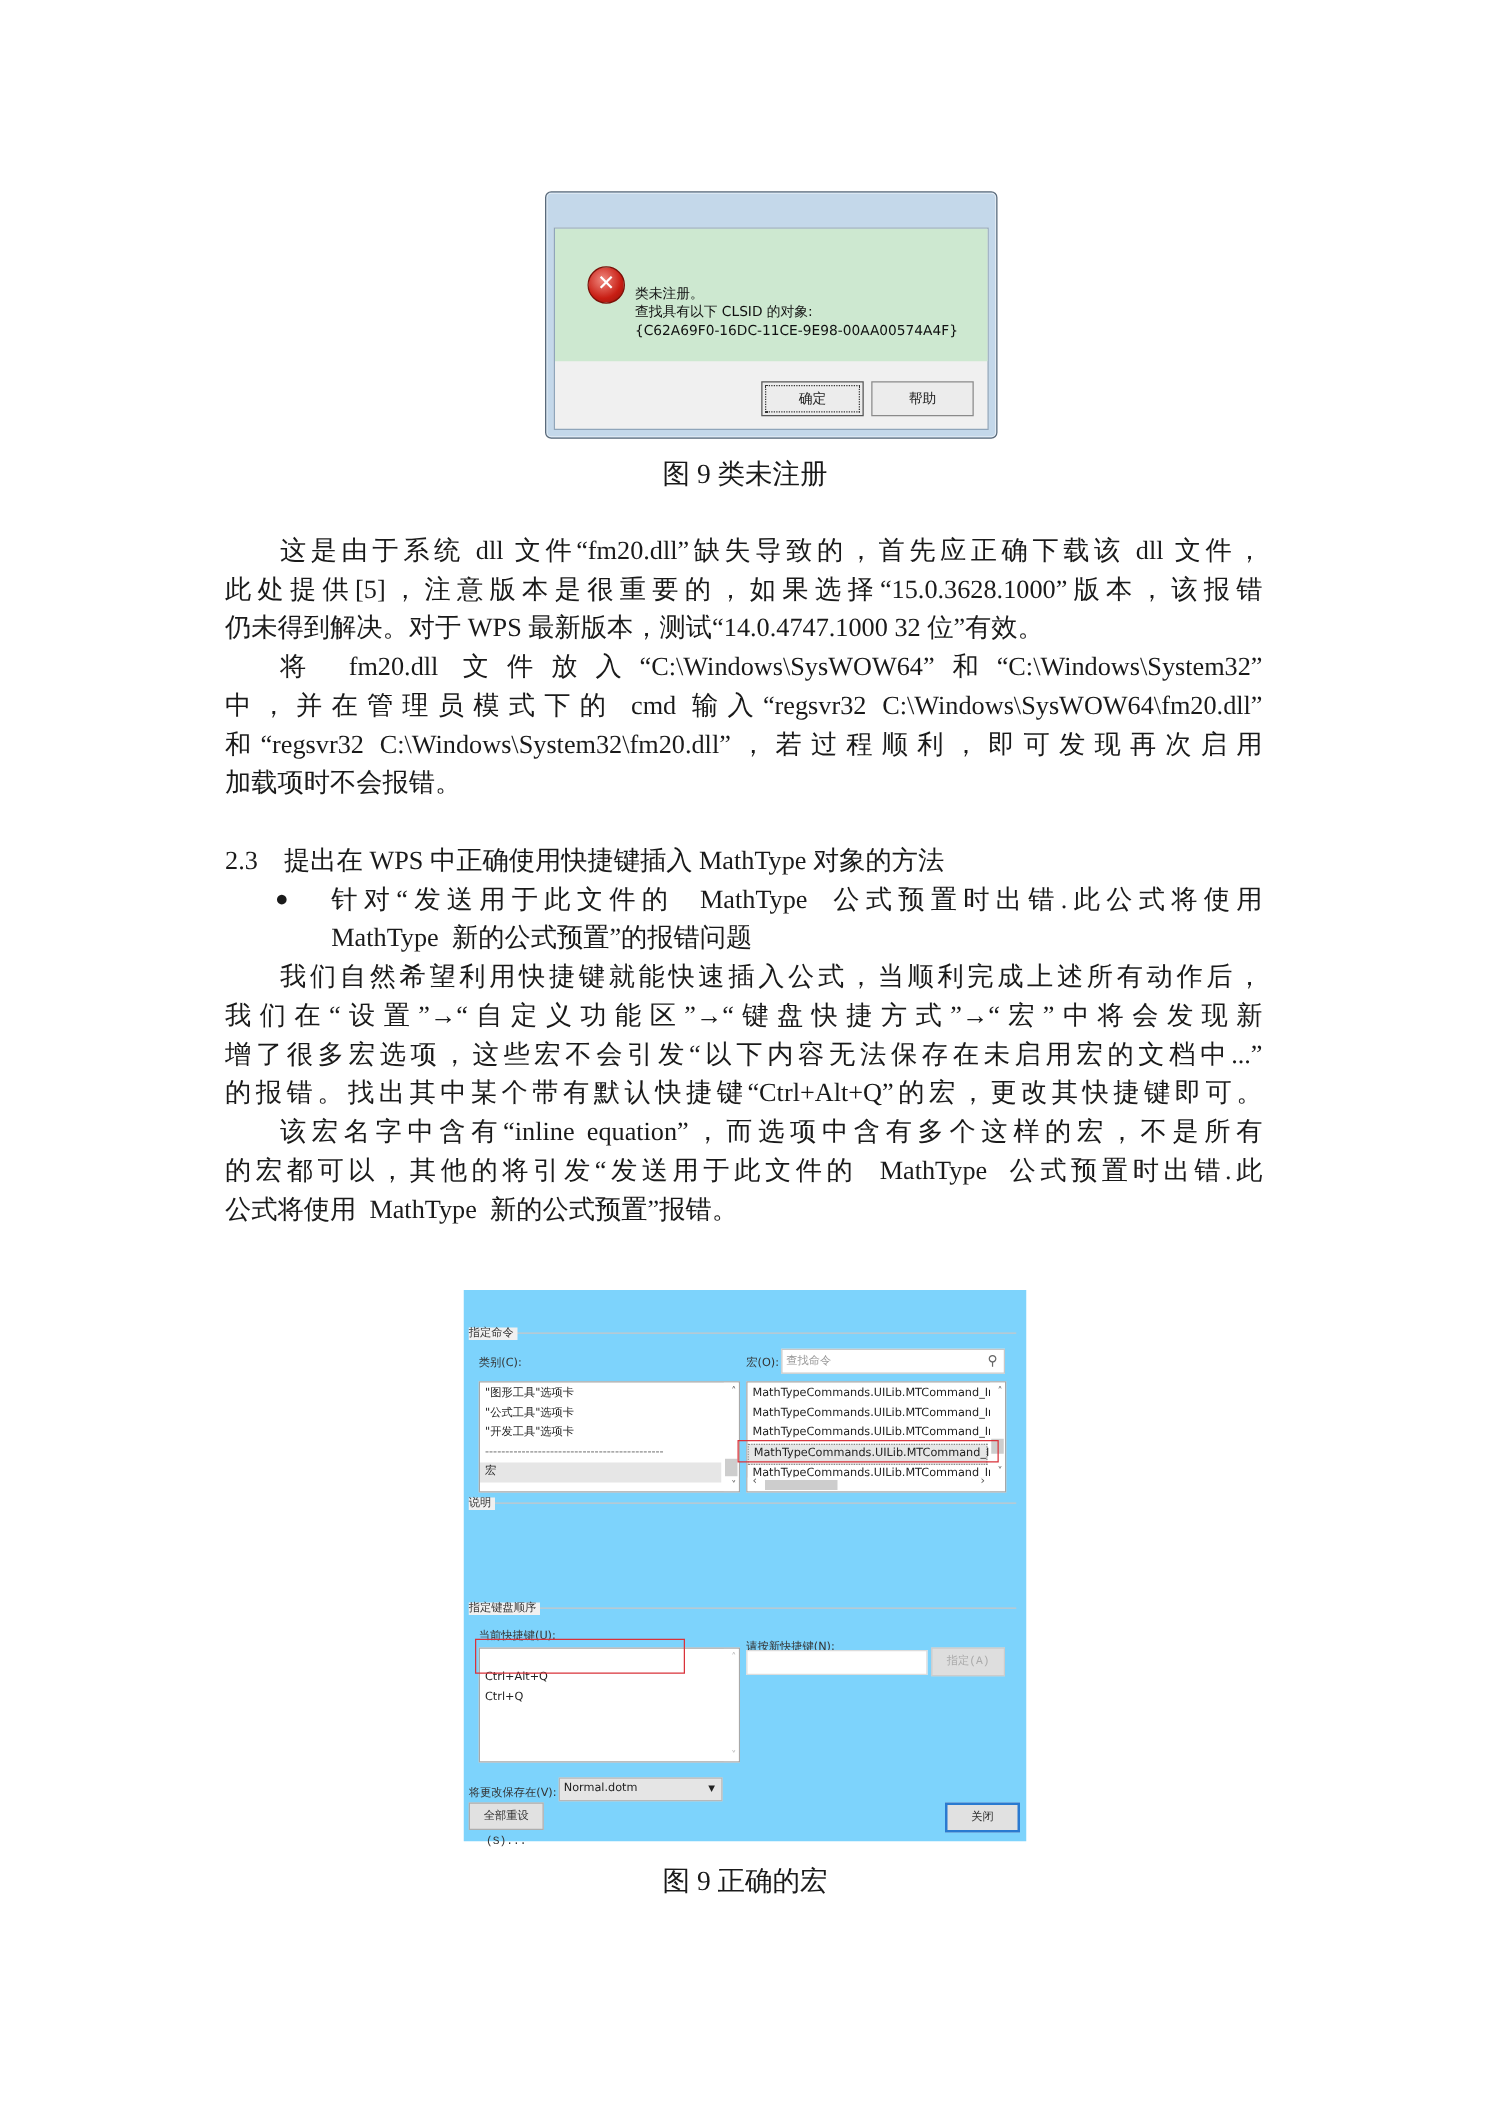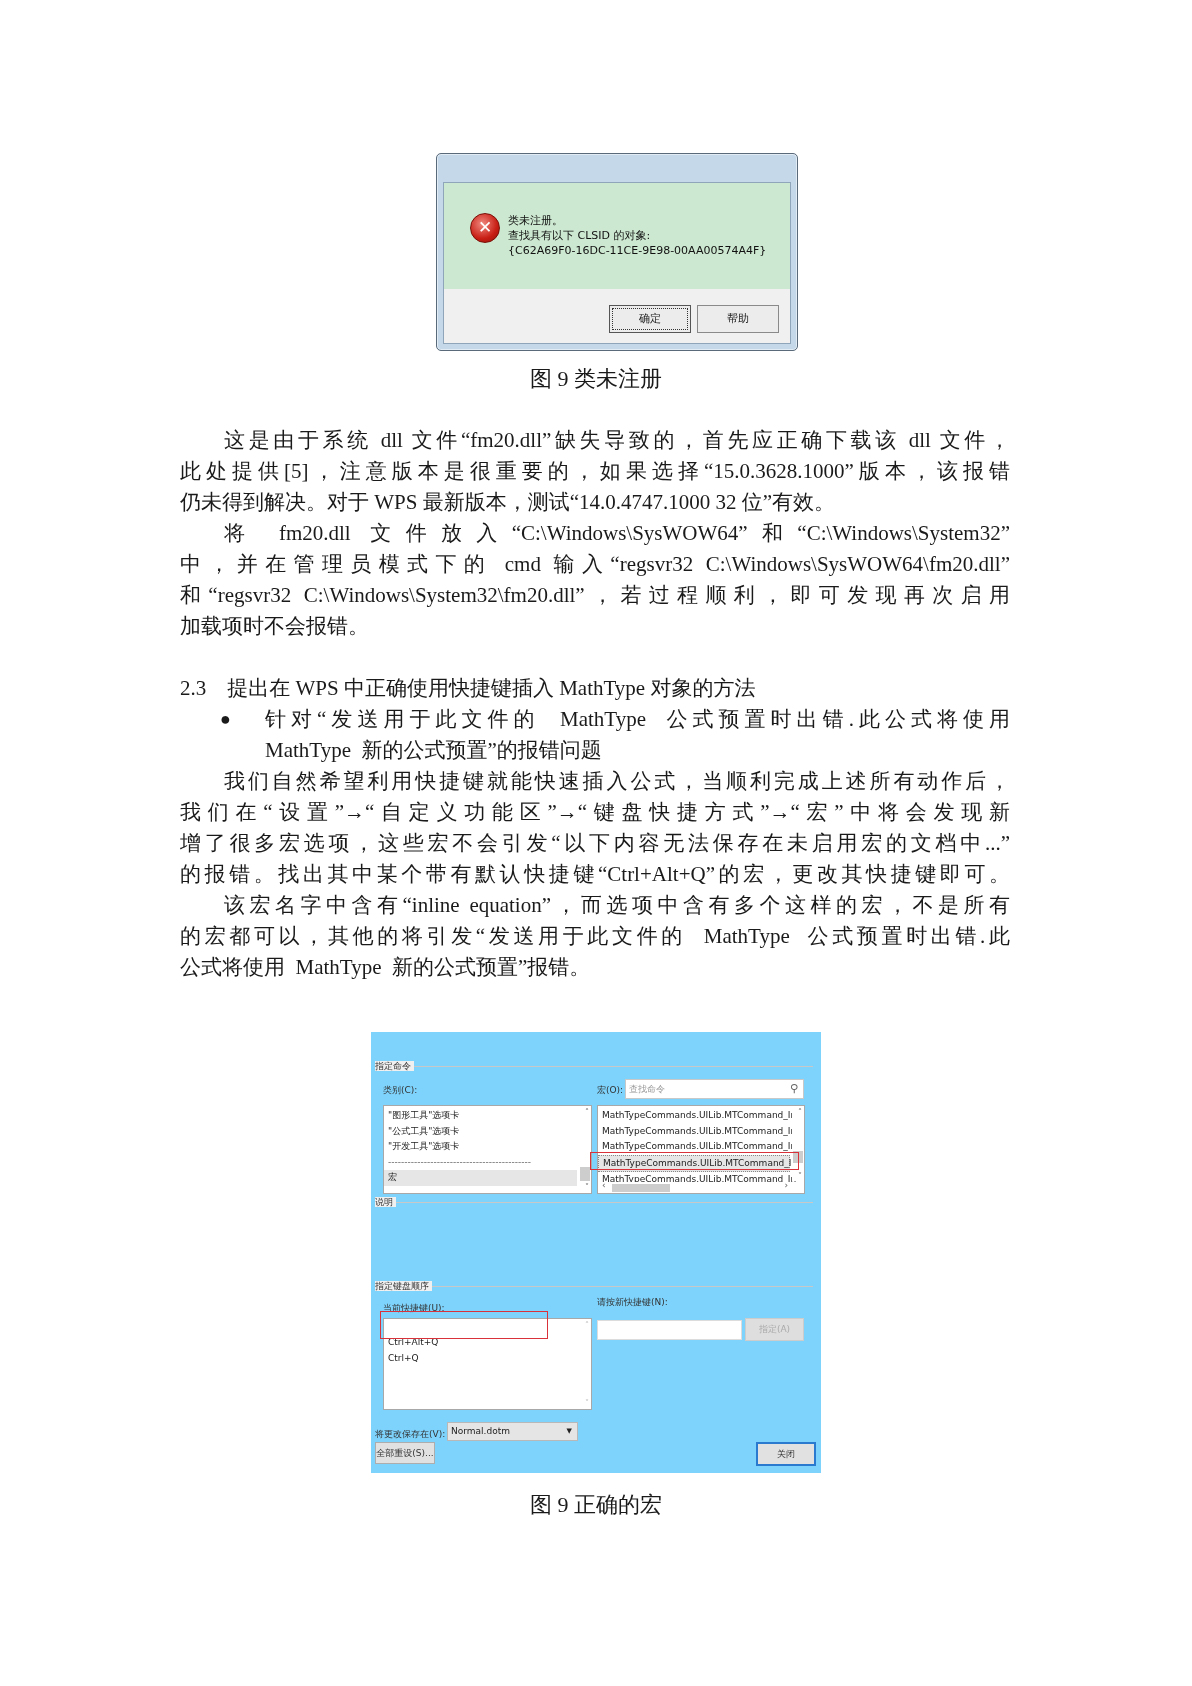--- a/index.html
+++ b/index.html
@@ -36,21 +36,21 @@
     .vba .client {
       position: absolute; left: 6px; top: 28px; right: 6px; bottom: 6px; background: #f0f0f0;
       border: 1px solid #8fa5ba;
     }
     .vba .msgarea { position: absolute; left: 0; top: 0; right: 0; height: 106px; background: #cde8d0; }
     .vba .err-icon {
       position: absolute; left: 26px; top: 30px; width: 28px; height: 28px; border-radius: 50%;
       background: radial-gradient(circle at 40% 35%, #f08a80, #c81e14 60%, #8e120a);
       border: 1px solid #7a1008; color: #fff; font-size: 17px; font-weight: bold; text-align: center; line-height: 27px;
     }
-    .vba .msg { position: absolute; left: 64px; top: 30px; font-size: 11px; line-height: 15px; color: #111; }
+    .vba .msg { position: absolute; left: 64px; top: 44px; font-size: 11px; line-height: 15px; color: #111; }
     .vba .btn {
       position: absolute; top: 122px; height: 26px; width: 80px; background: #ececec;
       border: 1px solid #8a8a8a; font-size: 11px; text-align: center; line-height: 26px; color: #222;
     }
     .vba .btn.ok { left: 165px; outline: 1px dotted #333; outline-offset: -4px; border-color: #555; }
     .vba .btn.help { left: 253px; }
     
     .kb {
       position: absolute; left: 371px; top: 1032px; width: 450px; height: 441px; background: #7dd3fc;
       font-family: "DejaVu Sans", "Liberation Sans", sans-serif; font-size: 9px; color: #333;
@@ -59,21 +59,21 @@
     .kb .grp span { background: #f0f0f0; padding-right: 3px; position: relative; z-index: 1; }
     .kb .grp::after { content: ""; position: absolute; left: 0; right: 0; top: 6px; border-top: 1px solid #c8c8c8; }
     .kb .lbl { position: absolute; font-size: 9px; color: #333; }
     .kb .listbox { position: absolute; background: #fff; border: 1px solid #a8a8a8; overflow: hidden; }
     .kb .item { height: 15.5px; line-height: 15.5px; padding-left: 4px; white-space: nowrap; font-size: 9px; color: #222; }
     .kb .item.sel { background: #e6e6e6; }
     .kb .vscroll { position: absolute; right: 0; top: 0; bottom: 0; width: 12px; background: #fff; }
     .kb .arrow { position: absolute; right: 2px; font-size: 8px; color: #666; }
     .kb .thumb { position: absolute; right: 1px; width: 10px; background: #cdcdcd; }
     .kb .input { position: absolute; background: #fff; border: 1px solid #c8c8c8; font-size: 9px; color: #999; line-height: 18px; padding-left: 3px; }
-    .kb .btn { position: absolute; border: 1px solid #adadad; background: #e1e1e1; text-align: center; font-size: 9px; }
+    .kb .btn { position: absolute; border: 1px solid #adadad; background: #e1e1e1; text-align: center; font-size: 9px; font-family: Liberation Mono, monospace; }
     .kb .redbox { position: absolute; border: 1.5px solid #d9323a; }
   </style>
 </head>
 <body>
 
 <div class="vba">
   <div class="client">
     <div class="msgarea">
       <div class="err-icon">✕</div>
       <div class="msg">
@@ -166,21 +166,21 @@
       <div class="item">Ctrl+Alt+Q</div>
       <div class="item">Ctrl+Q</div>
     </div>
     <div class="vscroll">
       <span class="arrow" style="top:2px; color:#bbb;">˄</span>
       <span class="arrow" style="bottom:1px; color:#bbb;">˅</span>
     </div>
   </div>
   <div class="redbox" style="left:9px; top:279px; width:166px; height:26px;"></div>
 
-  <div class="lbl" style="left:226px; top:264px;text-align:center;">请按新快捷键(N):</div>
+  <div class="lbl" style="left:226px; top:279px;text-align:center;">请按新快捷键(N):</div>
   <div class="input" style="left:226px; top:288px; width:140px; height:18px; border-color:#dcdcdc;"></div>
   <div class="btn" style="left:374px; top:286px; width:57px; height:21px; line-height:21px; color:#aaa; border-color:#ccc; background:#dedede;">指定(A)</div>
 
   <div class="lbl" style="left:4px; top:396px;">将更改保存在(V):</div>
   <div style="position:absolute; left:76px; top:390px; width:126px; height:17px; background:#e5e5e5; border:1px solid #b8b8b8; font-size:9px; line-height:17px; padding-left:3px; color:#222;">
     <span>Normal.dotm</span>
     <span style="position:absolute; right:5px; top:0; font-size:7px;">▼</span>
   </div>
   <div class="btn" style="left:4px; top:410px; width:58px; height:20px; line-height:20px;">全部重设(S)...</div>
   <div class="btn" style="left:385px; top:410px; width:56px; height:20px; line-height:20px; border:2px solid #2a7ad0;">关闭</div>

